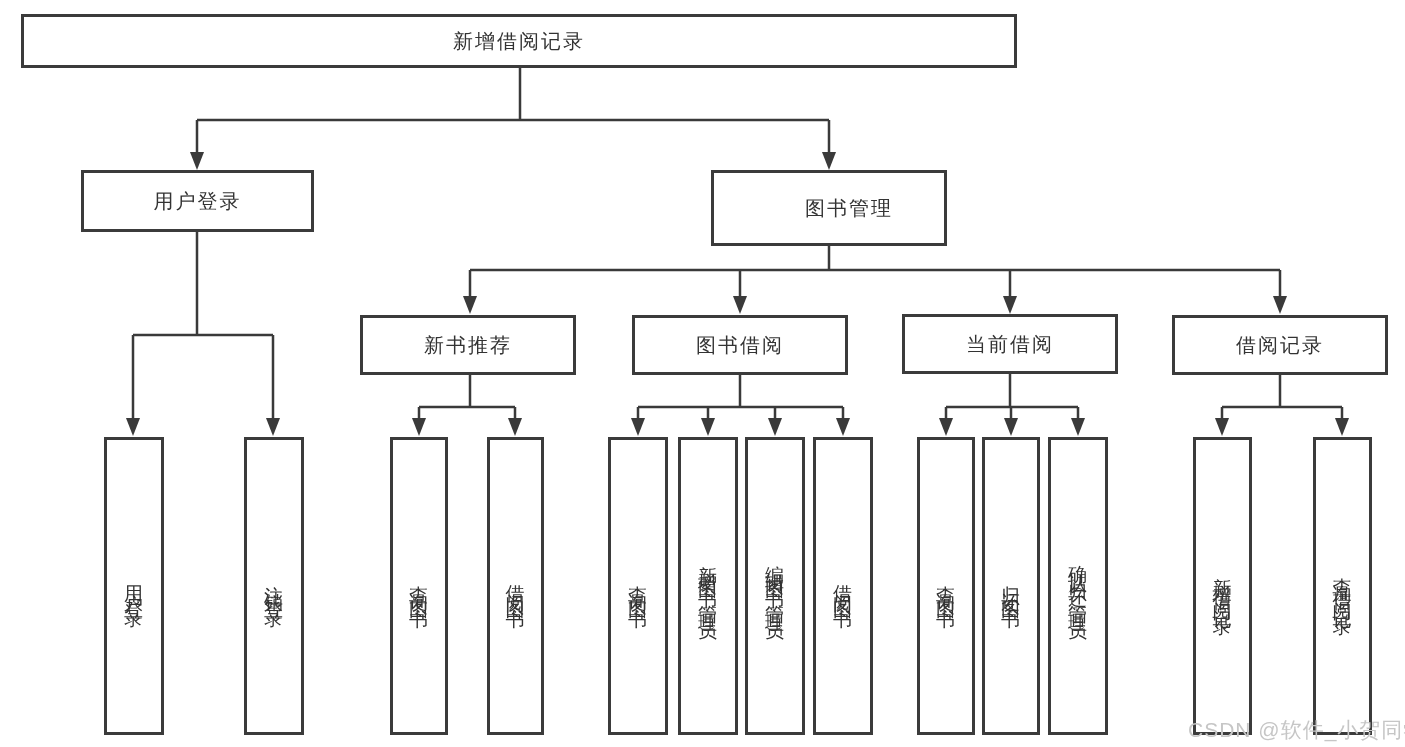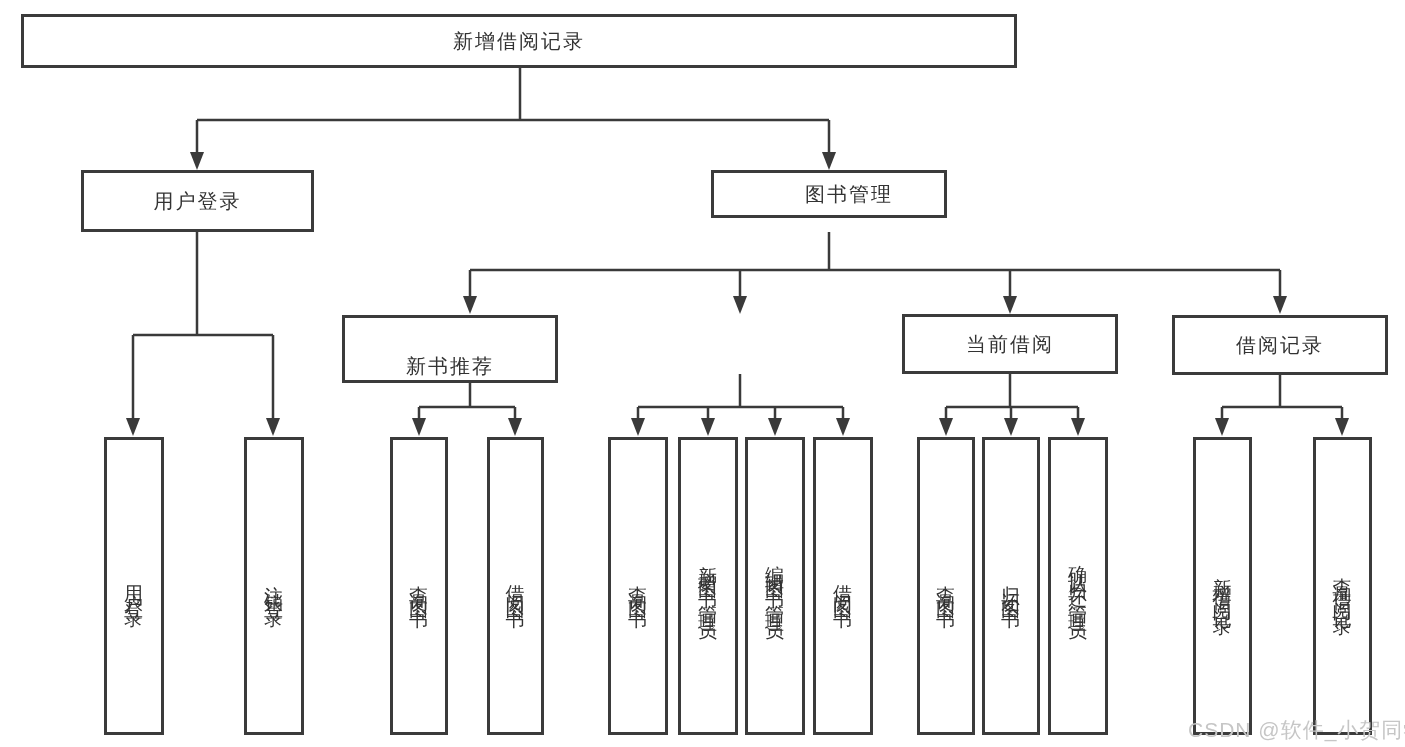--- a/index.html
+++ b/index.html
@@ -46,22 +46,22 @@
     text-orientation: mixed;
     font-size: 19px;
     letter-spacing: 8px;
     line-height: 1;
     max-height: 288px;
     white-space: nowrap;
   }
   
   .n-root       { left: 21px;   top: 14px;  width: 996px; height: 54px; }
   .n-user-login { left: 81px;   top: 170px; width: 233px; height: 62px; }
-  .n-book-mgmt  { left: 711px;  top: 170px; width: 236px; height: 48px; padding-left: 40px; }
-  .n-new-rec    { left: 342px;  top: 315px; width: 216px; height: 68px; align-items: flex-end; }
+  .n-book-mgmt  { left: 711px;  top: 170px; width: 236px; height: 76px; padding-left: 40px; }
+  .n-new-rec    { left: 360px;  top: 315px; width: 216px; height: 60px; }
   .n-borrowing  { left: 632px;  top: 315px; width: 216px; height: 60px; }
   .n-current    { left: 902px;  top: 314px; width: 216px; height: 60px; }
   .n-records    { left: 1172px; top: 315px; width: 216px; height: 60px; }
   
   .l-user-login   { left: 104px;  width: 60px; }
   .l-logout       { left: 244px;  width: 60px; }
   .l-query-1      { left: 390px;  width: 58px; }
   .l-borrow-1     { left: 487px;  width: 57px; }
   .l-query-2      { left: 608px;  width: 60px; }
   .l-add-book     { left: 678px;  width: 60px; }
@@ -136,20 +136,23 @@
   <div class="node h n-user-login">
     <span>用户登录</span>
   </div>
   <div class="node h n-book-mgmt">
     <span>图书管理</span>
   </div>
 
   <div class="node h n-new-rec">
     <span>新书推荐</span>
   </div>
+  <div class="node h n-borrowing">
+    <span>图书借阅</span>
+  </div>
   <div class="node h n-current">
     <span>当前借阅</span>
   </div>
   <div class="node h n-records">
     <span>借阅记录</span>
   </div>
 
   <div class="node leaf l-user-login">
     <span class="vt">用户登录</span>
   </div>

